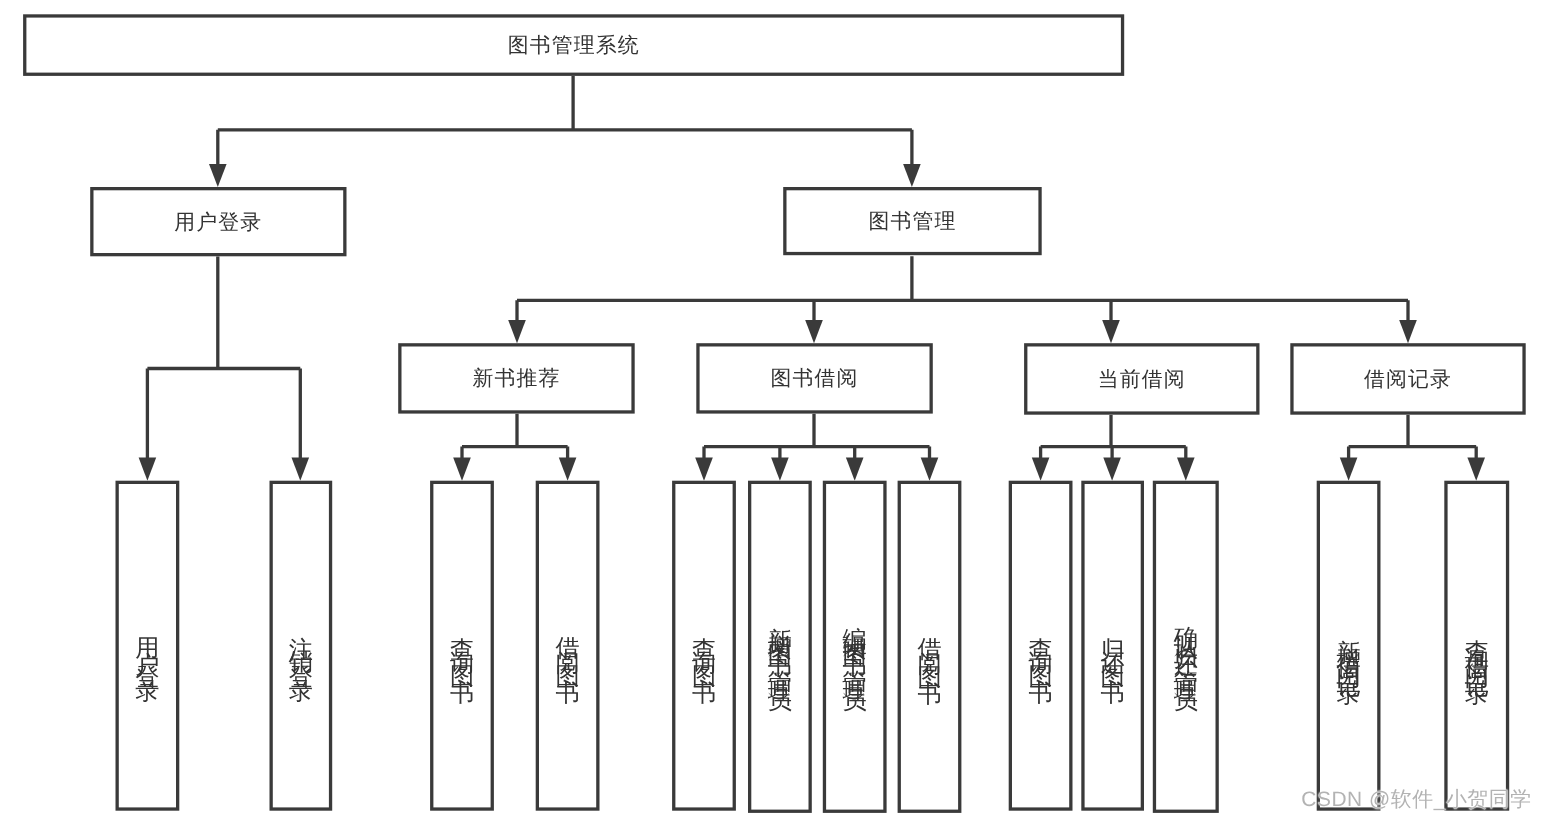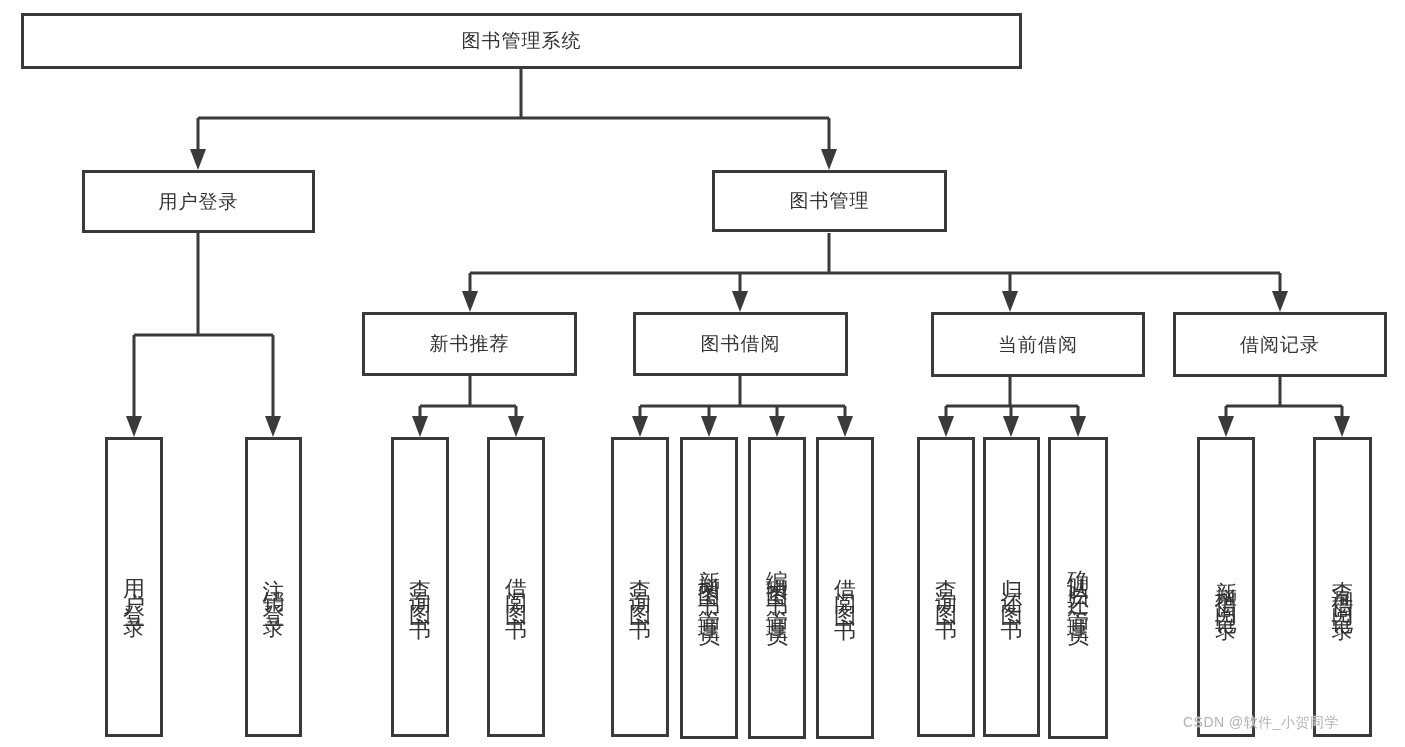--- a/index.html
+++ b/index.html
@@ -44,21 +44,21 @@
     line-height: 1;
   }
   .vbox.short {
     letter-spacing: 13px;
   }
   #watermark {
     position: absolute;
     left: 1183px;
     top: 714px;
     width: 212px;
-    font-size: 14px;
+    font-size: 19px;
     color: #b3b3b3;
     letter-spacing: 0.5px;
     text-shadow: 0 0 2px #ffffff, 0 0 1px #ffffff;
     white-space: nowrap;
   }
 </style>
 </head>
 <body>
 
 <div id="canvas">

